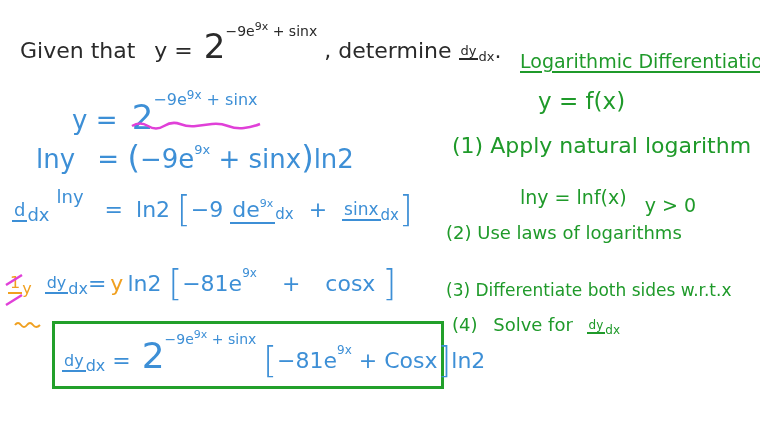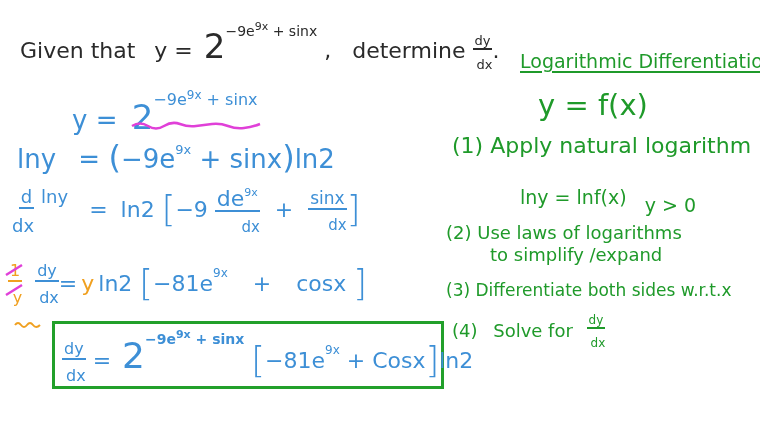--- a/index.html
+++ b/index.html
@@ -6,52 +6,52 @@
     body {
       width: 760px; height: 427px; background: #ffffff; position: relative; overflow: hidden;
       font-family: "DejaVu Sans", sans-serif;
     }
     .abs { position: absolute; white-space: nowrap; }
     .ink-black { color: #2a2a2a; }
     .ink-blue { color: #3d8fd6; }
     .ink-green { color: #1f9a2a; }
     .ink-orange { color: #f0a020; }
     sup { font-size: 0.55em; vertical-align: 0.9em; }
-    .frac { display: inline-flex; flex-direction: column; align-items: flex-end; vertical-align: middle; line-height: 1; }
+    .frac { display: inline-flex; flex-direction: row; align-items: center; vertical-align: middle; line-height: 1; }
     .frac .num { border-bottom: 2px solid currentColor; padding: 0 2px 1px; }
     .frac .den { padding-top: 8px; }
     .bracket { font-size: 1.6em; font-weight: 200; vertical-align: -0.12em; }
     .box { position: absolute; left: 52px; top: 321px; width: 386px; height: 62px; border: 3px solid #22a02a; }
     .underline { text-decoration: underline; text-decoration-thickness: 2px; text-underline-offset: 3px; }
     .wavy { position: absolute; }
   </style>
 </head>
 <body>
 
 <div class="abs ink-black" style="left:20px; top:20px; font-size:22px;">
   <span>Given that</span>
   <span style="margin-left:12px;">y =</span>
   <span style="font-size:34px; margin-left:4px;">2</span><sup style="font-size:14px; vertical-align:22px;"><span>−9e</span><sup style="font-size:11px; vertical-align:6px;">9x</sup><span> + sinx</span></sup>
   <span>,</span>
-  <span style="margin-left:14px;">determine</span>
+  <span style="">determine</span>
   <span class="frac" style="font-size:13px;">
     <span class="num">dy</span>
     <span class="den">dx</span>
   </span><span>.</span>
 </div>
 
 <div class="abs ink-blue" style="left:72px; top:88px; font-size:26px;">
   <span>y =</span>
   <span style="font-size:34px; margin-left:6px;">2</span><sup style="font-size:16px; vertical-align:24px;margin-top:44px;"><span>−9e</span><sup style="font-size:12px; vertical-align:6px;">9x</sup><span> + sinx</span></sup>
 </div>
 <svg class="wavy" style="left:130px; top:118px;" width="134" height="16" viewBox="0 0 134 16">
   <path d="M2 8 Q 10 3 18 8 T 34 8 T 50 6 T 66 8 T 82 6 T 98 8 T 114 10 T 130 6" fill="none" stroke="#e040d8" stroke-width="2.5"></path>
 </svg>
 
-<div class="abs ink-blue" style="left:17px; top:138px; font-size:26px;">
+<div class="abs ink-blue" style="left:36px; top:138px; font-size:26px;">
   <span>lny</span>
   <span style="margin-left:14px;">=</span>
   <span style="font-size:32px;">(</span><span>−9e</span><sup style="font-size:13px; vertical-align:14px;">9x</sup><span> + sinx</span><span style="font-size:32px;">)</span><span>ln2</span>
 </div>
 
 <div class="abs ink-blue" style="left:12px; top:186px; font-size:22px;">
   <span class="frac" style="font-size:18px;">
     <span class="num">d</span>
     <span class="den">dx</span>
   </span>
@@ -91,44 +91,43 @@
     <path d="M1 5 Q 4 1 7 5 T 13 5 T 19 5 T 26 5" stroke="#f0a020" stroke-width="2" fill="none"></path>
   </svg>
 
 <div class="box"></div>
 <div class="abs ink-blue" style="left:62px; top:328px; font-size:22px;">
   <span class="frac" style="font-size:16px;">
     <span class="num">dy</span>
     <span class="den">dx</span>
   </span>
   <span>=</span>
-  <span style="font-size:36px; margin-left:4px;">2</span><sup style="font-size:14px; vertical-align:24px;font-weight:bold;"><span>−9e</span><sup style="font-size:11px; vertical-align:6px;">9x</sup><span> + sinx</span></sup>
+  <span style="font-size:36px; margin-left:4px;">2</span><sup style="font-size:14px; vertical-align:24px;"><span>−9e</span><sup style="font-size:11px; vertical-align:6px;">9x</sup><span> + sinx</span></sup>
   <span class="bracket">[</span><span>−81e</span><sup style="font-size:12px; vertical-align:14px;">9x</sup>
   <span>+</span>
   <span>Cosx</span><span class="bracket">]</span><span>ln2</span>
 </div>
 
 <div class="abs ink-green" style="left:496px; top:50px; font-size:19px;margin-left:24px;">
   <span class="underline">Logarithmic Differentiation</span>
 </div>
-<div class="abs ink-green" style="left:538px; top:88px; font-size:29px;">y = f(x)</div>
+<div class="abs ink-green" style="left:538px; top:88px; font-size:23px;">y = f(x)</div>
 
 <div class="abs ink-green" style="left:452px; top:136px; font-size:22px; line-height:20px;">
   <span>(1)</span>
   <span>Apply natural logarithm</span><br>
 </div>
 <div class="abs ink-green" style="left:520px; top:186px; font-size:19px;">
   <span>lny = lnf(x)</span>
   <span style="margin-left:12px; position:relative; top:8px;">y &gt; 0</span>
 </div>
 
 <div class="abs ink-green" style="left:446px; top:222px; font-size:18px; line-height:22px;">
   <span>(2)</span>
   <span>Use laws of logarithms</span><br>
-  <span style="margin-left:44px;">to simplify /expand</span>
 </div>
 
 <div class="abs ink-green" style="left:446px; top:280px; font-size:17px;">
   <span>(3)</span>
   <span>Differentiate both sides w.r.t.x</span>
 </div>
 
 <div class="abs ink-green" style="left:452px; top:314px; font-size:18px;">
   <span>(4)</span>
   <span style="margin-left:10px;">Solve for</span>

